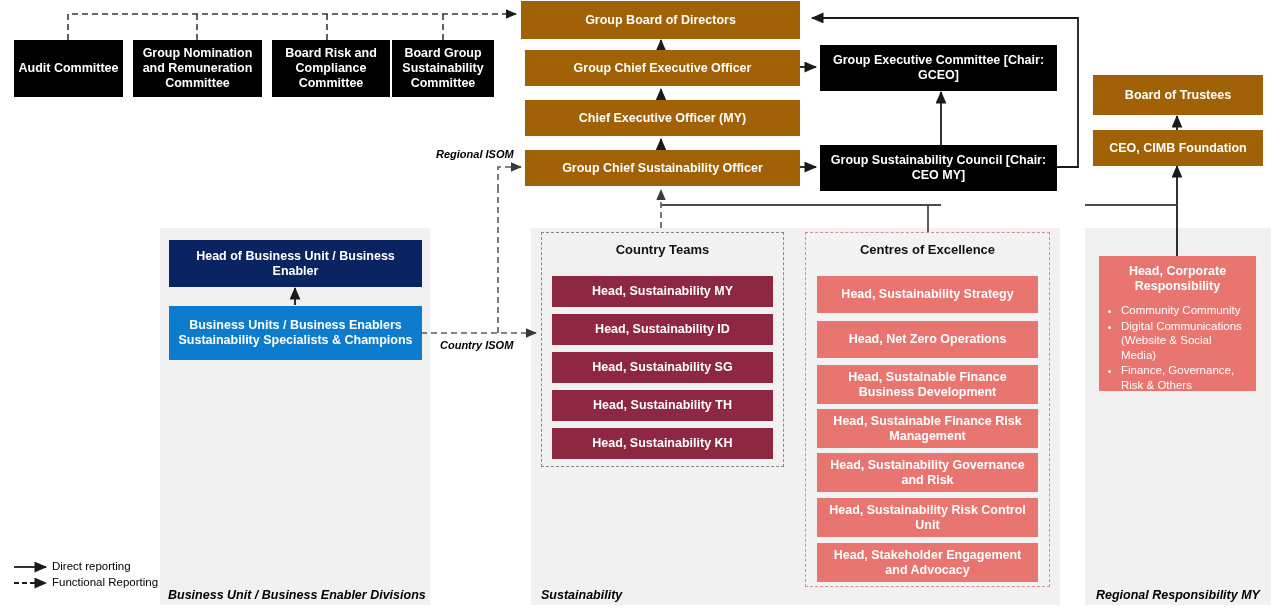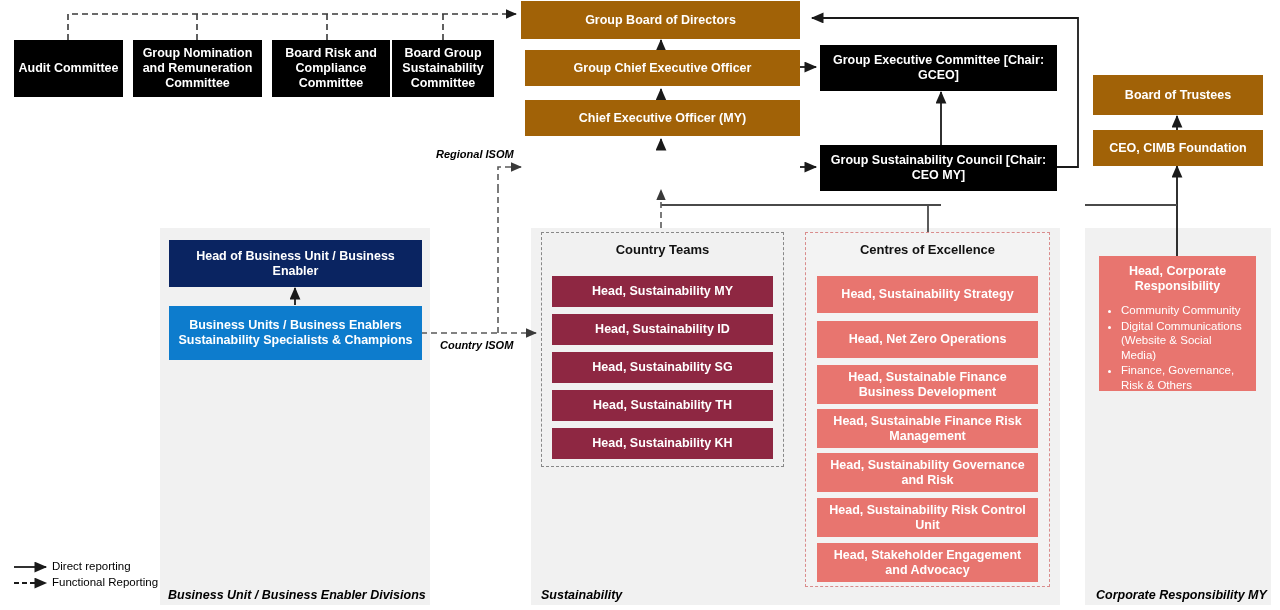--- a/index.html
+++ b/index.html
@@ -182,20 +182,21 @@
   </svg>
 
   <div class="box black" style="left:14px;top:40px;width:109px;height:57px;">Audit Committee</div>
   <div class="box black" style="left:133px;top:40px;width:129px;height:57px;">Group Nomination and Remuneration Committee</div>
   <div class="box black" style="left:272px;top:40px;width:118px;height:57px;">Board Risk and Compliance Committee</div>
   <div class="box black" style="left:392px;top:40px;width:102px;height:57px;">Board Group Sustainability Committee</div>
 
   <div class="box red" style="left:521px;top:1px;width:279px;height:38px;">Group Board of Directors</div>
   <div class="box red" style="left:525px;top:50px;width:275px;height:36px;">Group Chief Executive Officer</div>
   <div class="box red" style="left:525px;top:100px;width:275px;height:36px;">Chief Executive Officer (MY)</div>
+  <div class="box red" style="left:525px;top:150px;width:275px;height:36px;">Group Chief Sustainability Officer</div>
 
   <div class="box black" style="left:820px;top:45px;width:237px;height:46px;">Group Executive Committee [Chair: GCEO]</div>
   <div class="box black" style="left:820px;top:145px;width:237px;height:46px;">Group Sustainability Council [Chair: CEO MY]</div>
 
   <div class="box red" style="left:1093px;top:75px;width:170px;height:40px;">Board of Trustees</div>
   <div class="box red" style="left:1093px;top:130px;width:170px;height:36px;">CEO, CIMB Foundation</div>
 
   <div class="box navy" style="left:169px;top:240px;width:253px;height:47px;">Head of Business Unit / Business Enabler</div>
   <div class="box blue" style="left:169px;top:306px;width:253px;height:54px;">Business Units / Business Enablers Sustainability Specialists &amp; Champions</div>
   <div class="panel-label" style="left:168px;top:588px;">Business Unit / Business Enabler Divisions</div>
@@ -223,21 +224,21 @@
   <div class="panel-label" style="left:541px;top:588px;">Sustainability</div>
 
   <div class="cr-box" style="left:1099px;top:256px;width:157px;height:135px;">
     <div class="cr-title">Head, Corporate Responsibility</div>
     <ul class="cr-list">
       <li>Community Community</li>
       <li>Digital Communications (Website &amp; Social Media)</li>
       <li>Finance, Governance, Risk &amp; Others</li>
     </ul>
   </div>
-  <div class="panel-label" style="left:1096px;top:588px;">Corporate Responsibility MY</div>
+  <div class="panel-label" style="left:1096px;top:588px;">Regional Responsibility MY</div>
 
   <div class="edge-label" style="left:436px;top:148px;">Regional ISOM</div>
   <div class="edge-label" style="left:440px;top:339px;">Country ISOM</div>
 
   <div class="legend-text" style="left:52px;top:560px;">Direct reporting</div>
   <div class="legend-text" style="left:52px;top:576px;">Functional Reporting</div>
 
 </div>
 
 </body></html>

